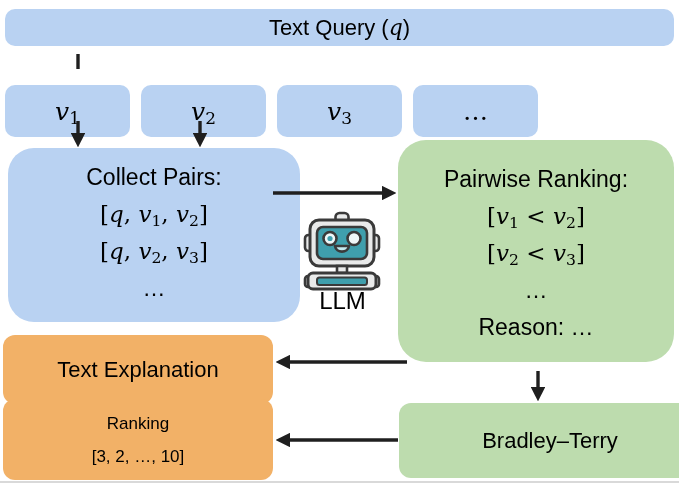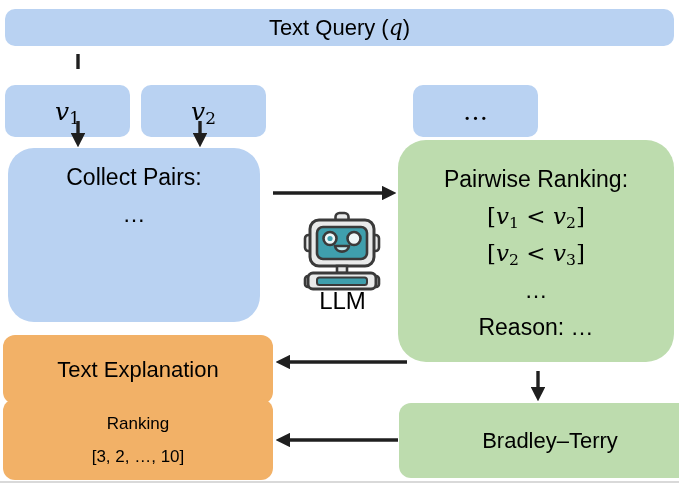--- a/index.html
+++ b/index.html
@@ -12,21 +12,21 @@
   body { background:#ffffff; font-family:"Liberation Sans", sans-serif; color:var(--text); }
   .canvas { position:relative; width:679px; height:485px; background:#ffffff; overflow:hidden; }
 
   .box { position:absolute; display:flex; flex-direction:column; align-items:center; justify-content:center; text-align:center; }
   .blue   { background:var(--box-blue); }
   .green  { background:var(--box-green); }
   .orange { background:var(--box-orange); }
 
   .query-box   { left:5px; top:9px;  width:669px; height:37px; border-radius:10px; font-size:22px; }
   .vbox        { top:85px; width:125px; height:52px; border-radius:10px; font-size:25px; }
-  .collect-box { left:8px;  top:148px; width:252px; height:174px; border-radius:26px; font-size:23px; justify-content:flex-start; padding-top:11px; }
+  .collect-box { left:8px;  top:148px; width:292px; height:174px; border-radius:26px; font-size:23px; justify-content:flex-start; padding-top:11px; }
   .pairwise-box{ left:398px; top:140px; width:276px; height:222px; border-radius:28px; font-size:23px; justify-content:flex-start; padding-top:21px; }
   .expl-box    { left:3px; top:335px; width:270px; height:69px; border-radius:12px; font-size:22px; }
   .rank-box    { left:3px; top:399px; width:270px; height:81px; border-radius:12px; font-size:17px; }
   .bt-box      { left:399px; top:403px; width:302px; height:75px; border-radius:12px; font-size:22px; }
 
   .collect-box .ln, .pairwise-box .ln { line-height:37px; }
   .rank-box .ln { line-height:33px; }
 
   .math { font-family:"DejaVu Serif", serif; }
   i { font-family:"DejaVu Serif", serif; font-style:italic; }
@@ -56,26 +56,31 @@
   <div class="box blue query-box">
     <div class="ln">Text Query (<i>q</i>)</div>
   </div>
 
   <div class="box blue vbox" style="left:5px">
     <div class="math"><i>v</i><sub>1</sub></div>
   </div>
   <div class="box blue vbox" style="left:141px">
     <div class="math"><i>v</i><sub>2</sub></div>
   </div>
+  <div class="box blue vbox" style="left:277px">
+    <div class="math"><i>v</i><sub>3</sub></div>
+  </div>
   <div class="box blue vbox" style="left:413px">
     <div class="math">…</div>
   </div>
 
   <div class="box blue collect-box">
     <div class="ln">Collect Pairs:</div>
+    <div class="ln math">[<i>q</i>, <i>v</i><sub>1</sub>, <i>v</i><sub>2</sub>]</div>
+    <div class="ln math">[<i>q</i>, <i>v</i><sub>2</sub>, <i>v</i><sub>3</sub>]</div>
     <div class="ln">…</div>
   </div>
 
   <div class="box green pairwise-box">
     <div class="ln">Pairwise Ranking:</div>
     <div class="ln math">[<i>v</i><sub>1</sub> &lt; <i>v</i><sub>2</sub>]</div>
     <div class="ln math">[<i>v</i><sub>2</sub> &lt; <i>v</i><sub>3</sub>]</div>
     <div class="ln">…</div>
     <div class="ln">Reason: …</div>
   </div>

